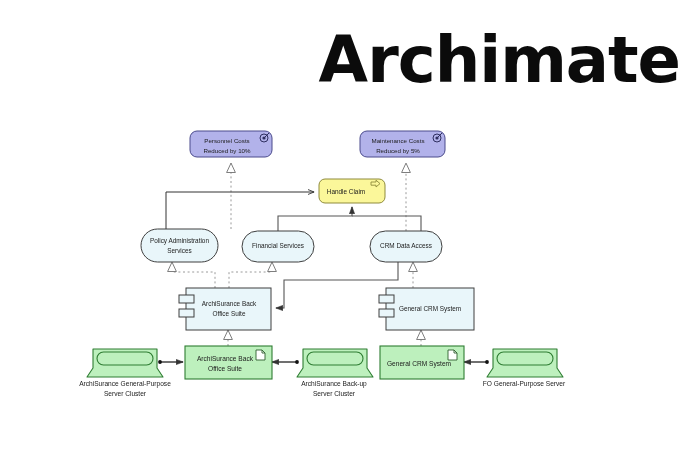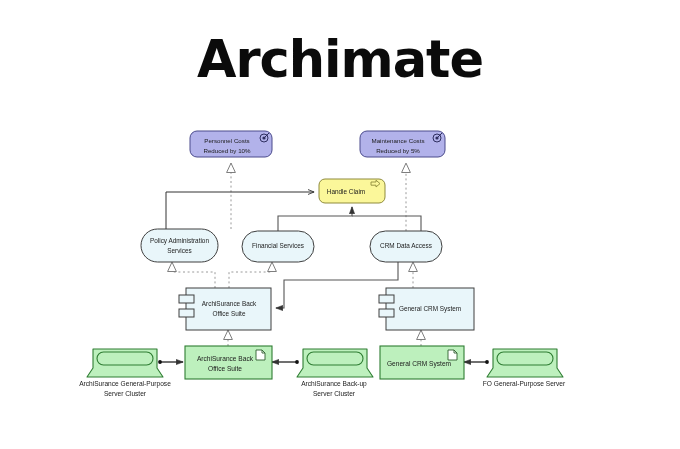--- a/index.html
+++ b/index.html
@@ -13,24 +13,24 @@
     height: 449px;
     background: #ffffff;
     overflow: hidden;
     font-family: "Liberation Sans", sans-serif;
   }
   #title {
     position: absolute;
     left: 0;
     top: 27px;
     width: 680px;
-    text-align: center;
+    text-align: right;
     font-family: "DejaVu Sans", sans-serif;
     font-weight: bold;
-    font-size: 51px;
+    font-size: 64px;
     line-height: 66px;
     letter-spacing: -1px;
     color: #0b0b0b;
   }
   #canvas {
     position: absolute;
     left: 0;
     top: 0;
     width: 680px;
     height: 449px;

